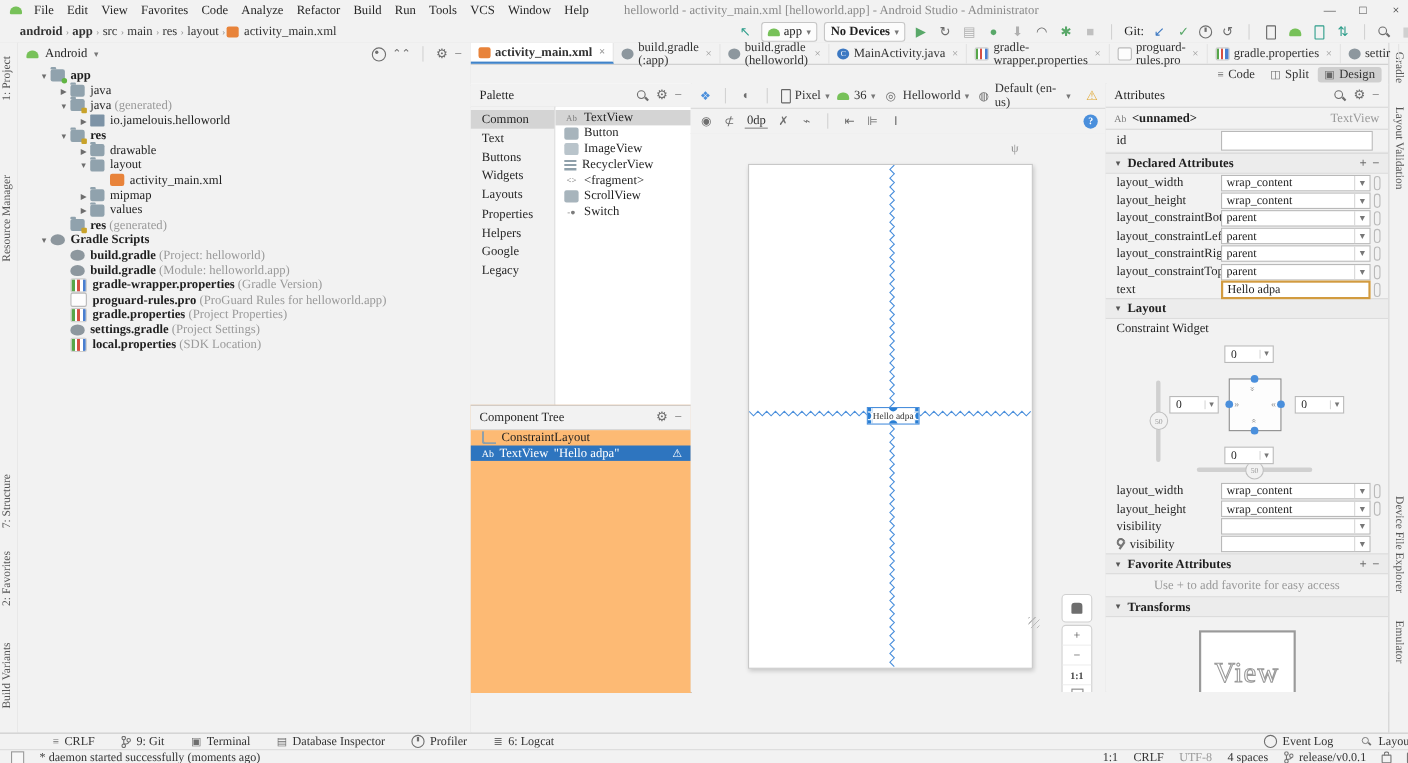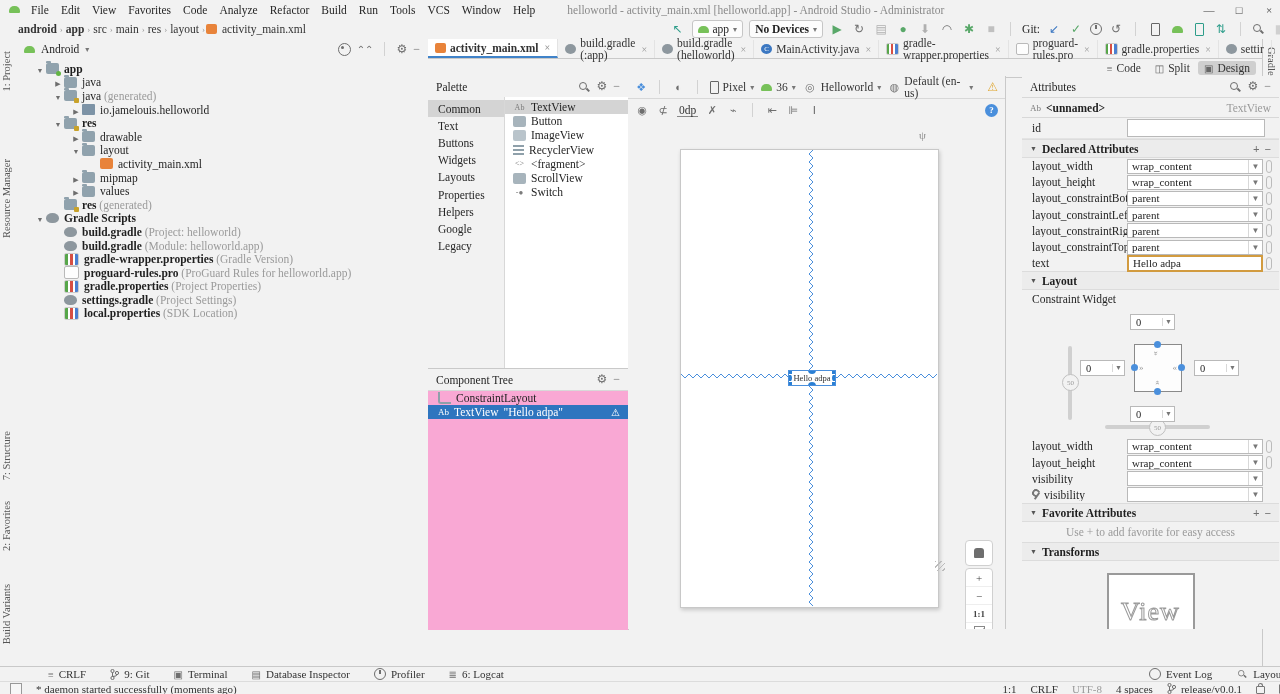--- a/index.html
+++ b/index.html
@@ -79,21 +79,21 @@
   .pcat{height:17.2px;display:flex;align-items:center;padding-left:10px;color:#262626}
   .pcat.sel{background:#d4d4d4}
   .pitems{position:absolute;left:77px;top:21px;right:0;bottom:0;background:#fff;padding-top:3px}
   .pitem{height:14.2px;display:flex;align-items:center;gap:5px;padding-left:8px}
   .pitem.sel{background:#d4d4d4}
   .pic{width:13px;height:11px;flex:0 0 auto;display:flex;align-items:center;justify-content:center;font-size:8px;color:#7c7c7c}
   .pic-box{background:#a7b4bc;border-radius:2px}
   .pic-lines{background:repeating-linear-gradient(#8fa0aa 0 2px,transparent 2px 4px);width:11px;height:10px}
 
   
-  .ctree{position:absolute;left:0;top:329px;width:200px;height:261px;background:#f9a8d4;border-right:1px solid #c9c9c9;border-top:1px solid #c9c9c9}
+  .ctree{position:absolute;left:0;top:329px;width:200px;height:261px;background:#fdba74;border-right:1px solid #c9c9c9;border-top:1px solid #c9c9c9}
   .crow{height:14px;display:flex;align-items:center;gap:5px;padding-left:10px}
   .crow.sel{background:#2e75bf;color:#fff}
   .cl-icon{width:11px;height:10px;border-left:2px solid #8fa0aa;border-bottom:2px solid #8fa0aa;border-radius:0 0 0 3px}
   .ab-badge{font-size:9px;color:#7c7c7c}
   .crow.sel .ab-badge{color:#fff}
   .warn{margin-left:auto;margin-right:8px;color:#fff;font-size:10px}
 
   
   .canvas{position:absolute;left:200px;top:37px;width:377px;height:553px;background:#f2f2f2;border-right:1px solid #c9c9c9}
   .ctb{height:22px;display:flex;align-items:center;gap:7px;padding:0 7px;border-bottom:1px solid #d8d8d8;background:#f2f2f2}
@@ -107,21 +107,21 @@
   .antenna{position:absolute;left:291px;top:8px;color:#8a8a8a;font-size:11px}
   .panbtn{position:absolute;right:12px;top:419px;width:26px;height:24px;border:1px solid #d0d0d0;border-radius:4px;background:#fff;display:flex;align-items:center;justify-content:center}
   .hand{width:10px;height:10px;background:#6e6e6e;border-radius:3px 3px 1px 1px}
   .zoomctl{position:absolute;right:12px;top:447px;width:26px;border:1px solid #d0d0d0;border-radius:4px;background:#fff}
   .zc{height:17px;display:flex;align-items:center;justify-content:center;color:#444;font-size:11px;border-bottom:1px solid #eee}
   .zc:last-child{border-bottom:none}
   .fitico{width:9px;height:9px;border:1px solid #888;background:linear-gradient(135deg,transparent 55%,#bbb 55%)}
   .grip{position:absolute;right:60px;bottom:58px;width:10px;height:10px;background:repeating-linear-gradient(135deg,#bbb 0 1px,transparent 1px 4px)}
 
   
-  .attrs{position:absolute;left:594px;top:37px;width:257px;height:553px;background:#f2f2f2;overflow:hidden}
+  .attrs{position:absolute;left:577px;top:37px;width:257px;height:553px;background:#f2f2f2;overflow:hidden}
   .asub{height:19px;display:flex;align-items:center;gap:5px;padding:0 8px;border-bottom:1px solid #d8d8d8}
   .idrow{height:20px;display:flex;align-items:center;padding-left:10px;border-bottom:1px solid #e3e3e3}
   .idin{width:132px;height:14px;border:1px solid #b9b9b9;background:#fff;margin-left:0;font:inherit}
   .sect{height:17px;display:flex;align-items:center;gap:5px;padding:0 8px;background:#ececec;border-top:1px solid #dcdcdc;border-bottom:1px solid #dcdcdc;font-weight:bold}
   .sect .tri{font-size:7px;color:#555}
   .arow{height:16.2px;display:flex;align-items:center;padding-left:10px}
   .alabel{width:95px;color:#262626;overflow:hidden;white-space:nowrap;text-overflow:ellipsis;flex:0 0 95px;display:flex;align-items:center;gap:3px}
   .abox{width:130px;height:13px;background:#fff;border:1px solid #b9b9b9;display:flex;align-items:center;padding-left:4px;font-size:11px}
   .abox .dd{margin-left:auto;width:13px;align-self:stretch;border-left:1px solid #d8d8d8;color:#777;font-size:8px;display:flex;align-items:center;justify-content:center}
   .abox.hl{border:2px solid #d29b3f;height:13px;width:128px}

